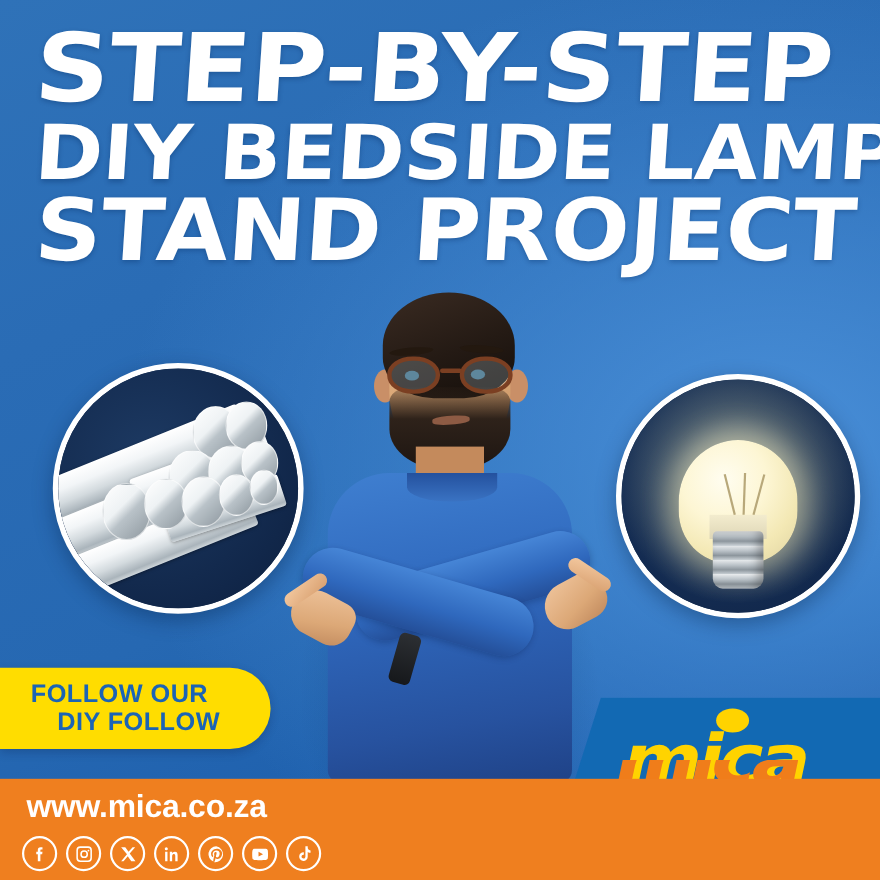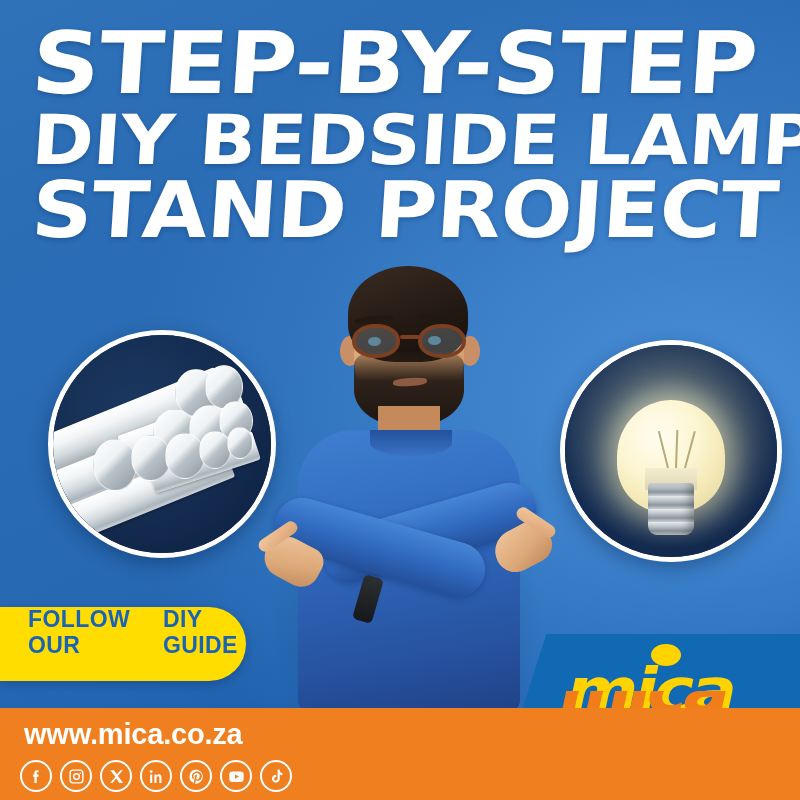--- a/index.html
+++ b/index.html
@@ -121,21 +121,21 @@
   .m-finger.lf{left:-6px;top:272px;transform:rotate(-34deg);}
   .m-finger.rf{left:252px;top:258px;transform:rotate(34deg);}
   .m-watch{position:absolute;left:96px;top:318px;width:20px;height:46px;border-radius:5px;
     background:linear-gradient(180deg,#2c2f33,#16181b);transform:rotate(16deg);}
 
   
   .cta{
     position:absolute;left:0;top:607px;width:246px;height:74px;
     background:#ffdd00;border-radius:0 38px 38px 0;
     box-shadow:0 3px 9px rgba(0,20,60,.22);
-    display:flex;flex-direction:row;justify-content:center;
+    display:flex;flex-direction:column;justify-content:center;
     padding-left:28px;
   }
   .cta-l1,.cta-l2{color:#1b64b5;font-weight:900;font-size:23px;letter-spacing:.4px;line-height:1.12;}
   .cta-l2{margin-left:24px;}
 
   
   .footer{position:absolute;left:0;bottom:0;width:800px;height:92px;background:#ef7f1f;}
   .site-url{position:absolute;left:24px;top:10px;color:#fff;font-weight:900;font-size:29px;letter-spacing:-.2px;}
   .socials{position:absolute;left:20px;top:52px;display:flex;gap:8px;}
   .soc{width:32px;height:32px;border-radius:50%;border:2px solid #fff;
@@ -231,21 +231,21 @@
     <div class="m-arm left"></div>
     <div class="m-watch"></div>
     <div class="m-hand lh"></div>
     <div class="m-hand rh"></div>
     <div class="m-finger lf"></div>
     <div class="m-finger rf"></div>
   </div>
 
   <div class="cta">
     <span class="cta-l1">FOLLOW OUR</span>
-    <span class="cta-l2">DIY GUIDE</span>
+    <span class="cta-l2">DIY FOLLOW</span>
   </div>
 
   <div class="logo-wrap">
     <div class="logo-panel"></div>
     <div class="logo-mark">
       <div class="logo-dot"></div>
       <div class="mica-text">mica</div>
       <div class="mica-text" style="color:transparent;">
         <span class="half">mica</span>
       </div>

